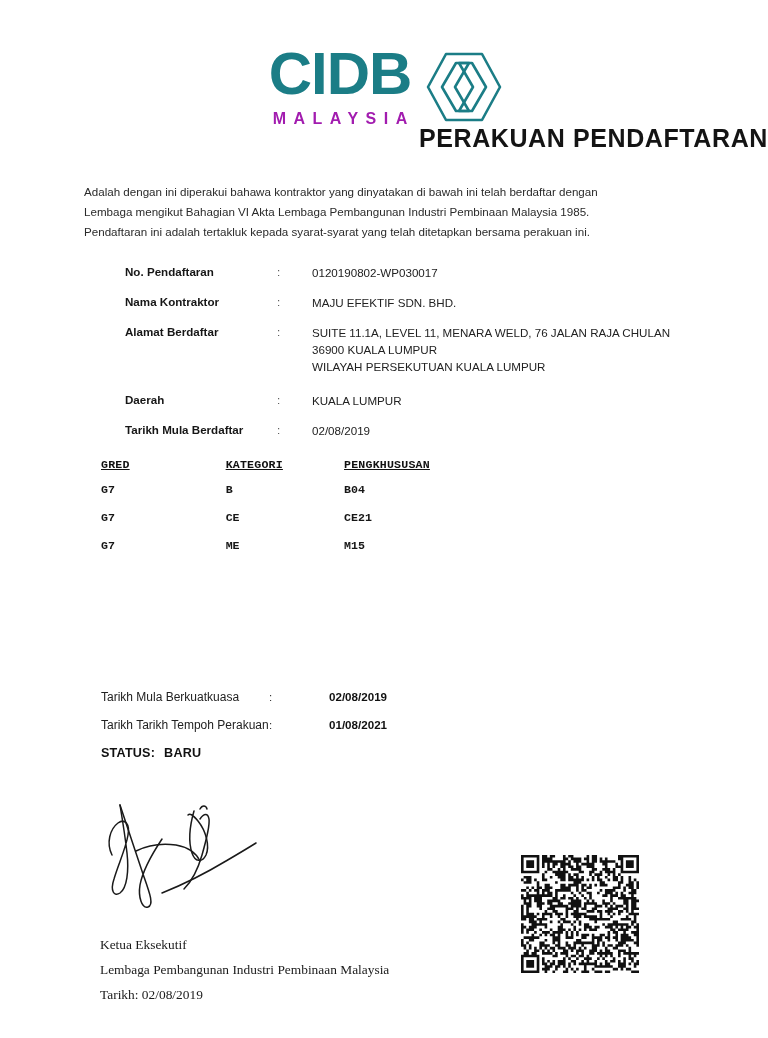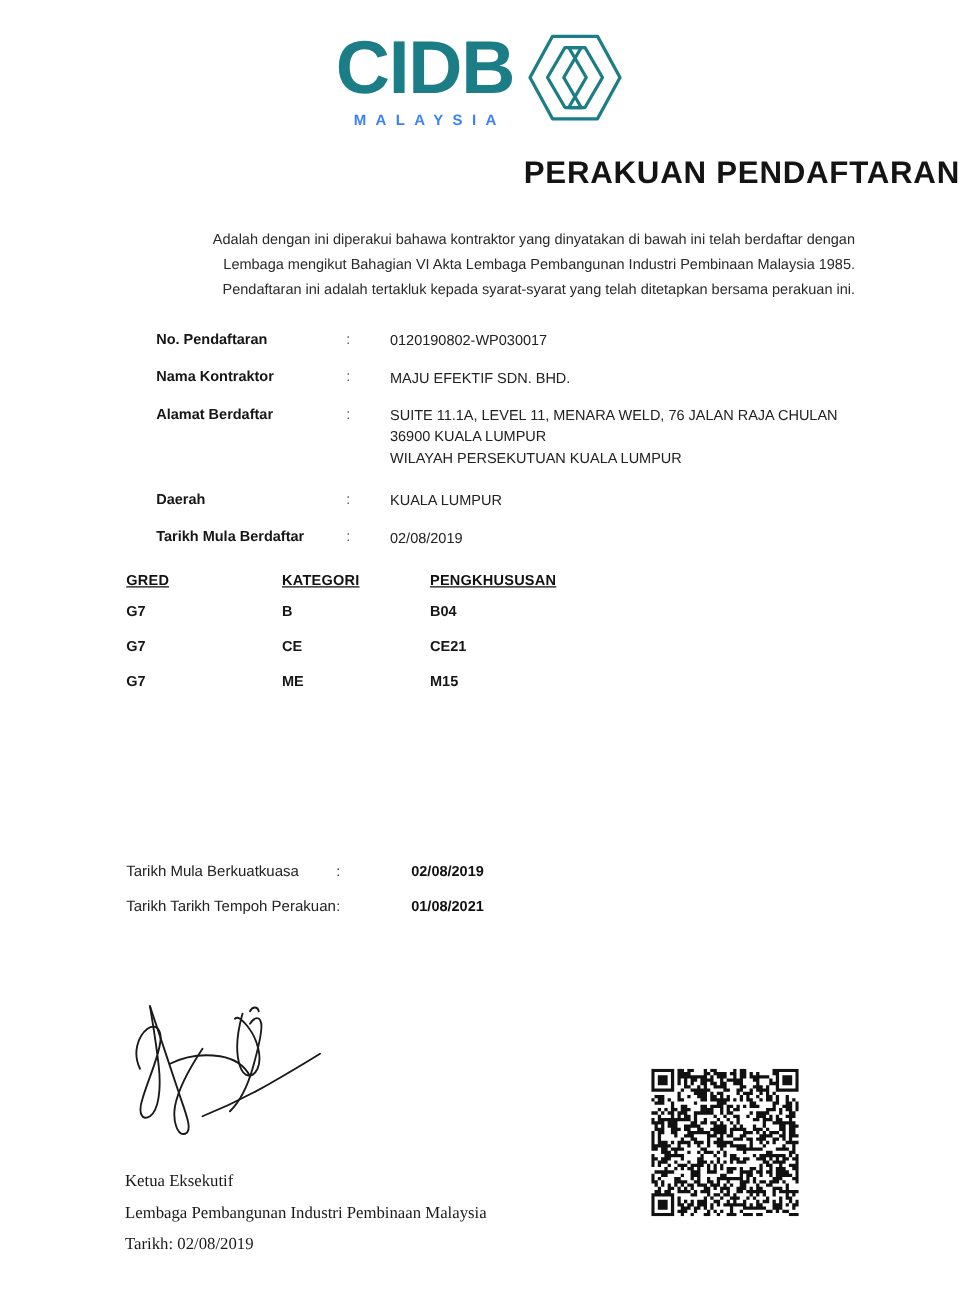--- a/index.html
+++ b/index.html
@@ -24,43 +24,44 @@
     position: absolute;
     left: 0;
     top: 24px;
     width: 768px;
     display: flex;
     justify-content: center;
     align-items: flex-start;
   }
   .logo-inner {
     display: flex;
-    align-items: center;
+    align-items: flex-end;
     gap: 10px;
+    margin-top: 21px;
   }
   .logo-words {
     display: flex;
     flex-direction: column;
     align-items: center;
     line-height: 1;
   }
   .logo-cidb {
     font-family: "Liberation Sans", sans-serif;
     font-weight: bold;
     font-size: 60px;
     letter-spacing: -1px;
     color: #1b7d86;
     line-height: 0.98;
   }
   .logo-malaysia {
     font-family: "Liberation Sans", sans-serif;
     font-weight: bold;
-    font-size: 12px;
+    font-size: 16px;
     letter-spacing: 7.5px;
-    color: #3b82f6;
+    color: #a21caf;
     margin-top: 7px;
     text-indent: 7.5px;
   }
   .logo-mark {
     margin-top: 2px;
   }
 
   
   .doc-title {
     position: absolute;
@@ -73,21 +74,21 @@
     letter-spacing: 0.6px;
     color: #141414;
   }
 
   
   .intro {
     position: absolute;
     left: 84px;
     top: 182px;
     width: 600px;
-    text-align: right;
+    text-align: left;
     font-size: 11.6px;
     line-height: 20px;
     color: #2a2a2a;
   }
   .intro div { white-space: nowrap; }
 
   
   .details {
     position: absolute;
     left: 101px;
@@ -123,20 +124,21 @@
   }
   .dvalue div { white-space: nowrap; }
 
   
   .grade-table {
     position: absolute;
     left: 101px;
     top: 458px;
     width: 430px;
     border-collapse: collapse;
+    font-family: Liberation Mono, monospace;
   }
   .grade-table th {
     text-align: left;
     font-size: 11.6px;
     font-weight: bold;
     color: #111;
     text-decoration: underline;
     padding: 0 0 12px 0;
     letter-spacing: 0.2px;
   }
@@ -319,20 +321,23 @@
       <div class="vcolon">:</div>
       <div class="vvalue">02/08/2019</div>
     </div>
 
     <div class="vrow">
       <div class="vlabel">Tarikh Tarikh Tempoh Perakuan</div>
       <div class="vcolon">:</div>
       <div class="vvalue">01/08/2021</div>
     </div>
 
+    <div class="status-line">
+      <span>STATUS:</span><span class="status-value">BARU</span>
+    </div>
 
   </div>
 
   <div class="signature">
     <svg width="200" height="130" viewBox="0 0 200 130" aria-hidden="true">
       <g fill="none" stroke="#1a1a1a" stroke-width="1.5" stroke-linecap="round" stroke-linejoin="round">
         <path d="M16,62 C10,50 14,36 22,30 C29,25 34,31 32,42 C30,55 22,72 18,86 C14,98 18,104 24,100 C31,95 33,78 31,60 C29,42 26,24 24,12"></path>
         <path d="M24,12 C30,30 40,60 48,84 C54,101 58,112 52,114 C46,116 42,104 44,92 C47,76 58,58 66,46"></path>
         <path d="M40,58 C52,52 66,50 80,52 C92,54 100,60 104,68"></path>
         <path d="M98,18 C94,32 92,48 96,60 C99,69 106,70 110,62 C114,53 110,38 102,28 C97,22 94,20 92,22"></path>

